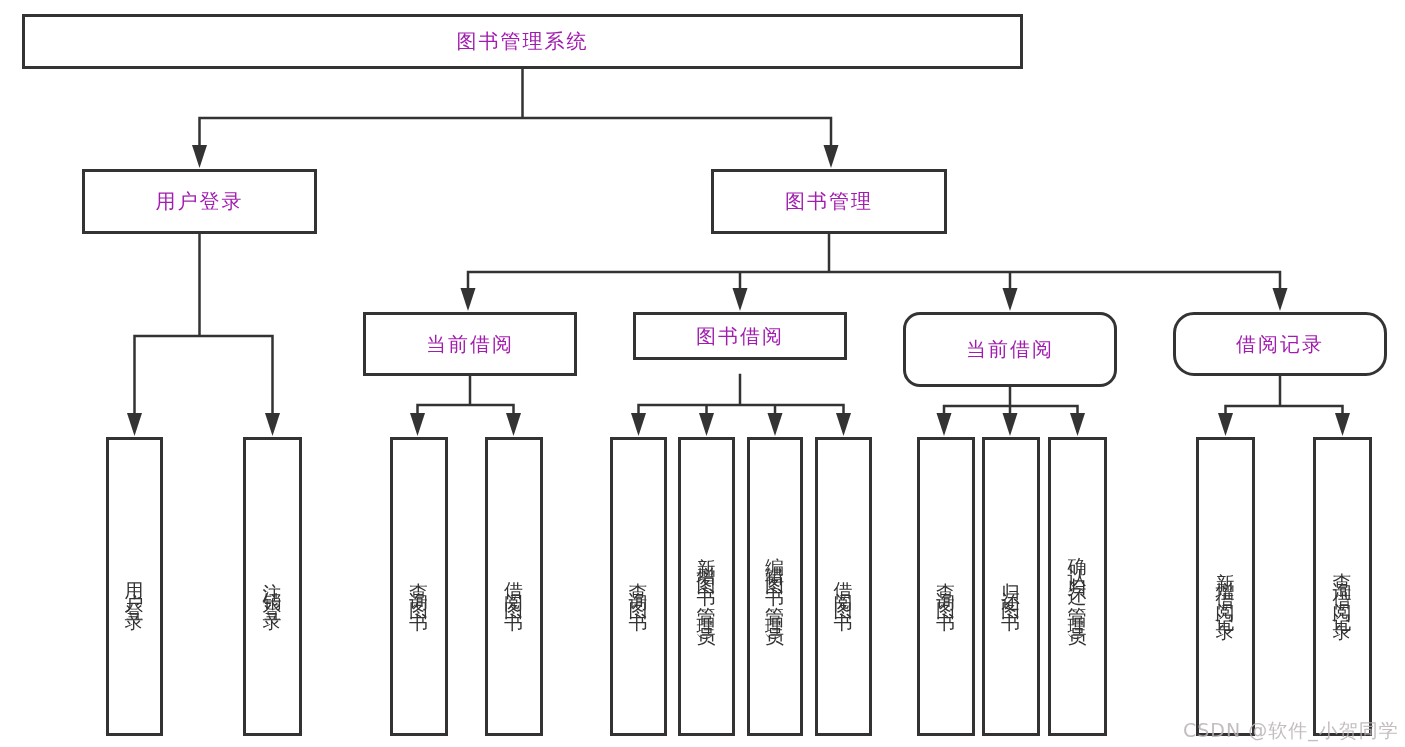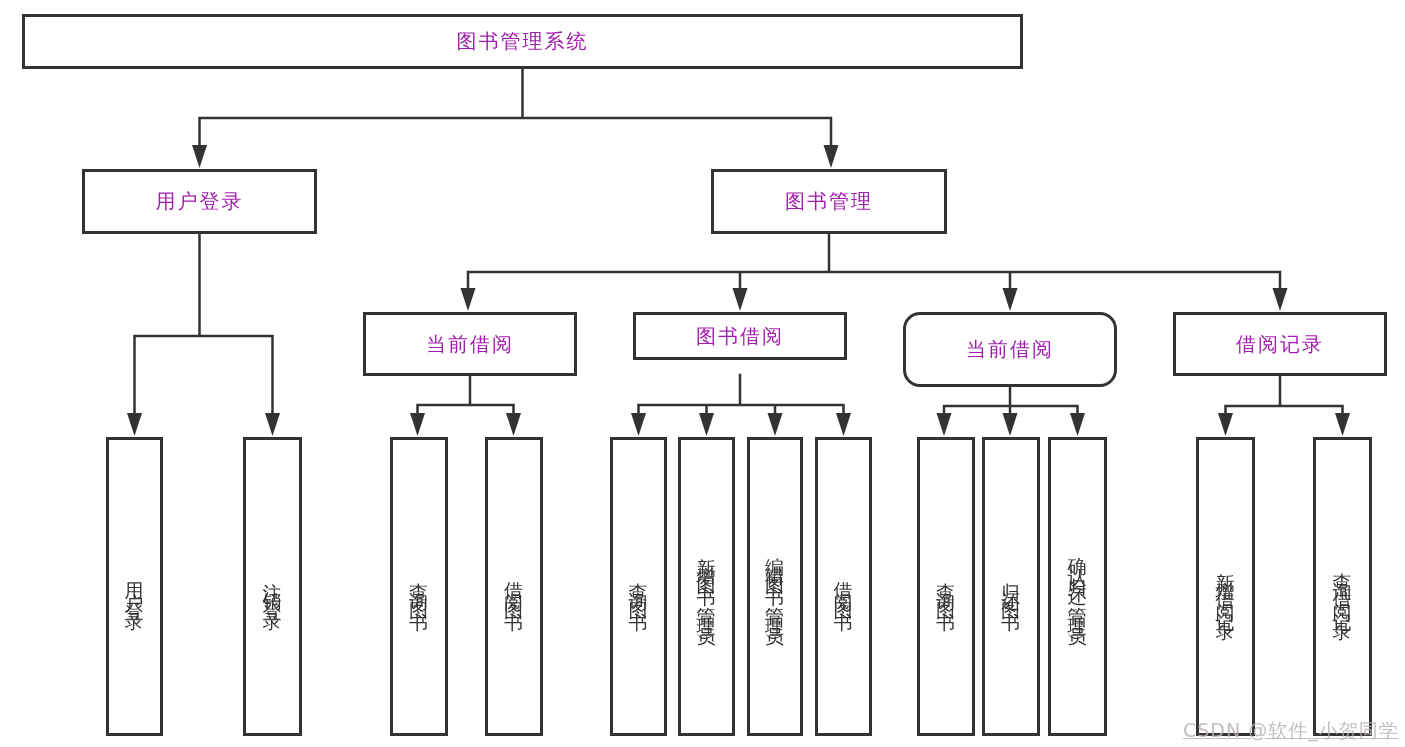--- a/index.html
+++ b/index.html
@@ -46,21 +46,21 @@
     line-height: 1.1;
     color: #333333;
   }
   
   .n-root           { left: 22px;   top: 14px;  width: 1001px; height: 55px; }
   .n-user-login     { left: 82px;   top: 169px; width: 235px;  height: 65px; }
   .n-book-mgmt      { left: 711px;  top: 169px; width: 236px;  height: 65px; }
   .n-new-book-rec   { left: 363px;  top: 312px; width: 214px;  height: 64px; }
   .n-book-borrow    { left: 633px;  top: 312px; width: 214px;  height: 48px; }
   .n-current-borrow { left: 903px;  top: 312px; width: 214px;  height: 75px; border-radius: 17px; }
-  .n-borrow-records { left: 1173px; top: 312px; width: 214px;  height: 64px; }
+  .n-borrow-records { left: 1173px; top: 312px; width: 214px;  height: 64px; border-radius: 21px; }
   .leaf { top: 437px; height: 299px; }
   .l-1  { left: 106px;  width: 57px; }
   .l-2  { left: 243px;  width: 59px; }
   .l-3  { left: 390px;  width: 58px; }
   .l-4  { left: 485px;  width: 58px; }
   .l-5  { left: 610px;  width: 57px; }
   .l-6  { left: 678px;  width: 57px; }
   .l-7  { left: 747px;  width: 56px; }
   .l-8  { left: 815px;  width: 57px; }
   .l-9  { left: 917px;  width: 58px; }
@@ -70,21 +70,20 @@
   .l-13 { left: 1313px; width: 59px; }
   .watermark {
     position: absolute;
     left: 1183px;
     top: 718px;
     font-size: 19px;
     letter-spacing: 1px;
     color: rgba(186, 178, 178, 0.85);
     white-space: nowrap;
     z-index: 10;
-    text-decoration: underline;
   }
 </style>
 </head>
 <body>
 
 <div class="canvas">
 
   <svg class="connectors" width="1405" height="747" viewBox="0 0 1405 747">
     <g stroke="#333333" stroke-width="2.5" fill="none" stroke-linecap="square">
       <path d="M522.5 69 V118 M199.5 118 H831 M199.5 118 V150 M831 118 V150"></path>

